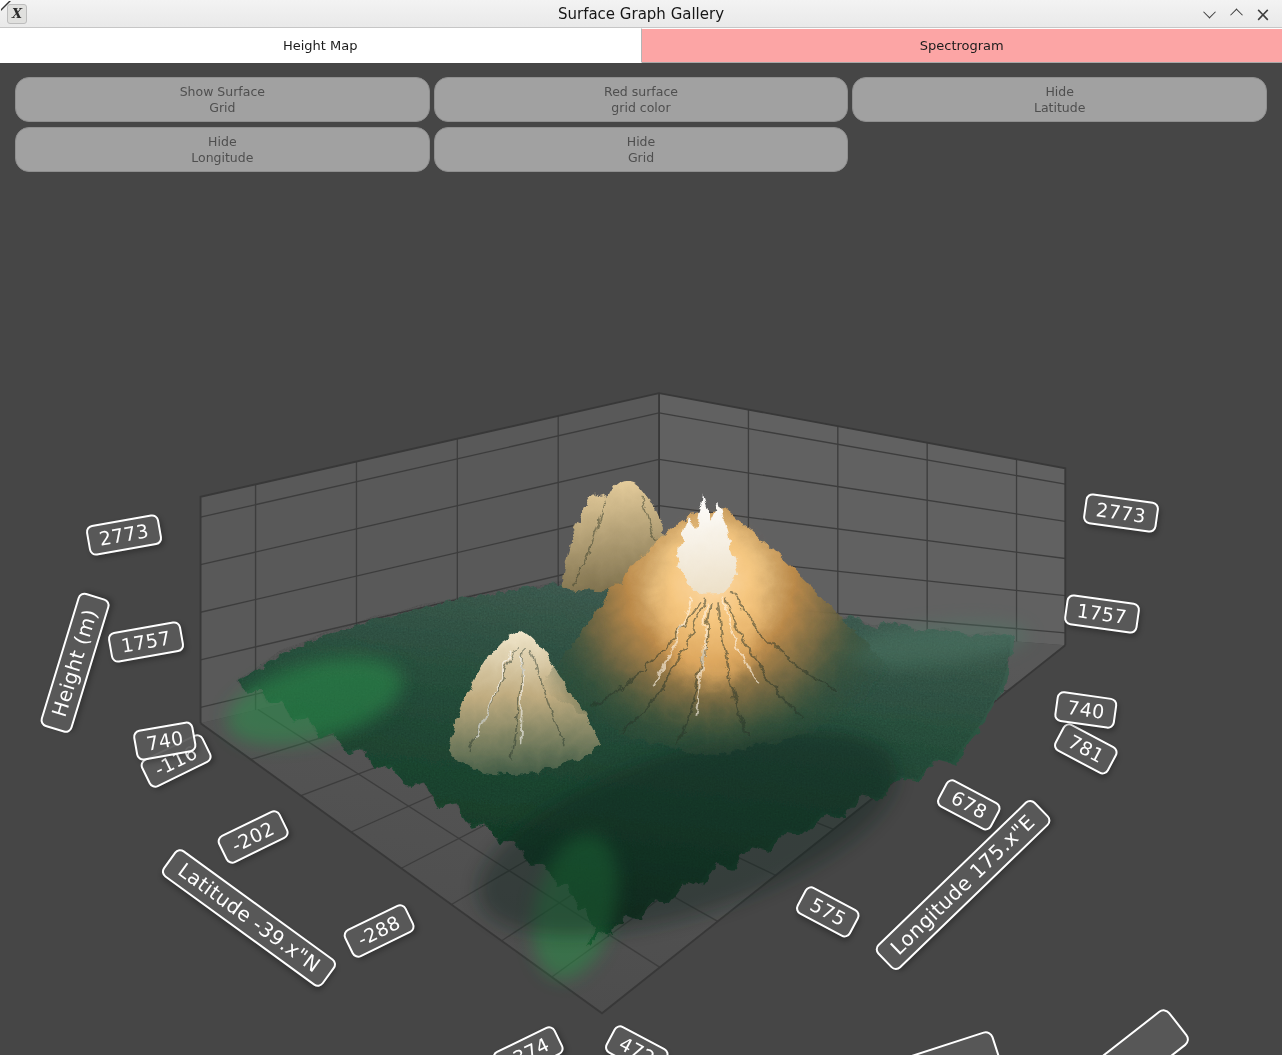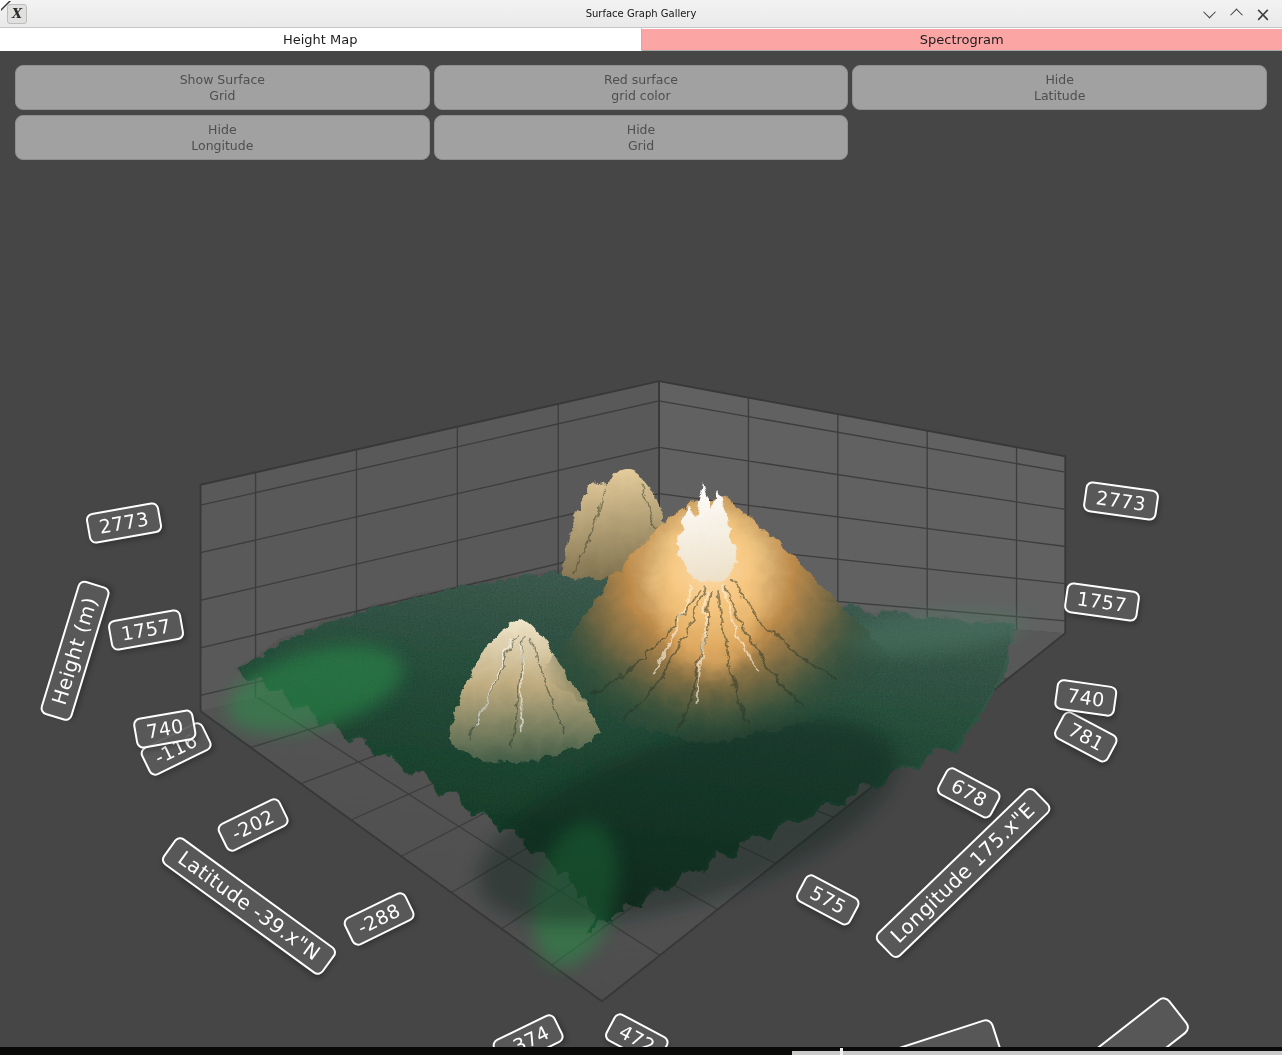--- a/index.html
+++ b/index.html
@@ -6,43 +6,43 @@
   .window{position:relative;width:1282px;height:1055px;overflow:hidden;
     font-family:"DejaVu Sans","Liberation Sans",sans-serif;background:#464646;}
 
   
   .titlebar{height:27px;background:linear-gradient(#f3f3f3,#e9e9e9);
     border-bottom:1px solid #c6c6c6;display:flex;align-items:center;position:relative;}
   .app-icon{width:18px;height:18px;margin-left:7px;display:flex;align-items:center;justify-content:center;
     background:#e0e0de;border:1px solid #bdbdbd;border-radius:3px;
     font-family:"DejaVu Serif","Liberation Serif",serif;font-style:italic;font-weight:bold;
     font-size:13px;color:#2b2b2b;}
-  .win-title{position:absolute;left:0;right:0;text-align:center;font-size:10px;color:#161616;}
+  .win-title{position:absolute;left:0;right:0;text-align:center;font-size:15px;color:#161616;}
   .win-controls{margin-left:auto;display:flex;align-items:center;gap:9px;padding-right:10px;z-index:2;}
   .wc-btn{width:18px;height:18px;display:flex;align-items:center;justify-content:center;cursor:default;}
   .chev{width:8px;height:8px;border-right:1.7px solid #3d3d3d;border-bottom:1.7px solid #3d3d3d;}
   .chev.down{transform:rotate(45deg) translate(-1px,-1px);}
   .chev.up{transform:rotate(-135deg) translate(-1px,-1px);}
   .close-glyph{font-size:19px;line-height:18px;color:#3d3d3d;}
 
   
-  .tabbar{height:23px;display:flex;background:#e9e9e9;}
+  .tabbar{height:35px;display:flex;background:#e9e9e9;}
   .tab{flex:1 1 0;display:flex;align-items:center;justify-content:center;
     font-size:13px;color:#1c1c1c;background:#fca5a5;
     border-right:1px solid #b4b4b4;border-top:1px solid #fdfdfd;border-bottom:1px solid #a8a8a8;}
   .tab:last-child{border-right:none;}
   .tab.active{background:#ffffff;border-bottom:1px solid #ffffff;border-top:1px solid #ffffff;}
 
   
   .content{position:relative;height:996px;overflow:hidden;background:#464646;}
   #scene{position:absolute;left:0;top:0;z-index:1;}
   #labels{position:absolute;inset:0;z-index:2;pointer-events:none;}
   .btn-grid{position:relative;z-index:3;display:grid;grid-template-columns:repeat(3,1fr);
     gap:5px 4px;margin:14px 15px 0 15px;}
-  .gbtn{height:43px;background:#a1a1a1;border:1px solid #8f8f8f;border-radius:8px;
+  .gbtn{height:43px;background:#a1a1a1;border:1px solid #8f8f8f;border-radius:14px;
     display:flex;flex-direction:column;align-items:center;justify-content:center;
     font-size:12.5px;line-height:16px;color:#4f4f4f;cursor:default;}
 
   
   .axis-label{position:absolute;transform:translate(-50%,-50%) rotate(var(--r,0deg));
     background:rgba(89,89,89,.93);border:2px solid #ffffff;border-radius:7px;
     color:#ffffff;font-size:19px;line-height:23px;padding:2px 10px;white-space:nowrap;
     box-shadow:2px 3px 5px rgba(0,0,0,.25);letter-spacing:.4px;}
   .axis-title{font-size:20px;padding:3px 12px;}
   .cut-label{position:absolute;width:170px;height:40px;border:2px solid #fff;border-radius:8px;

